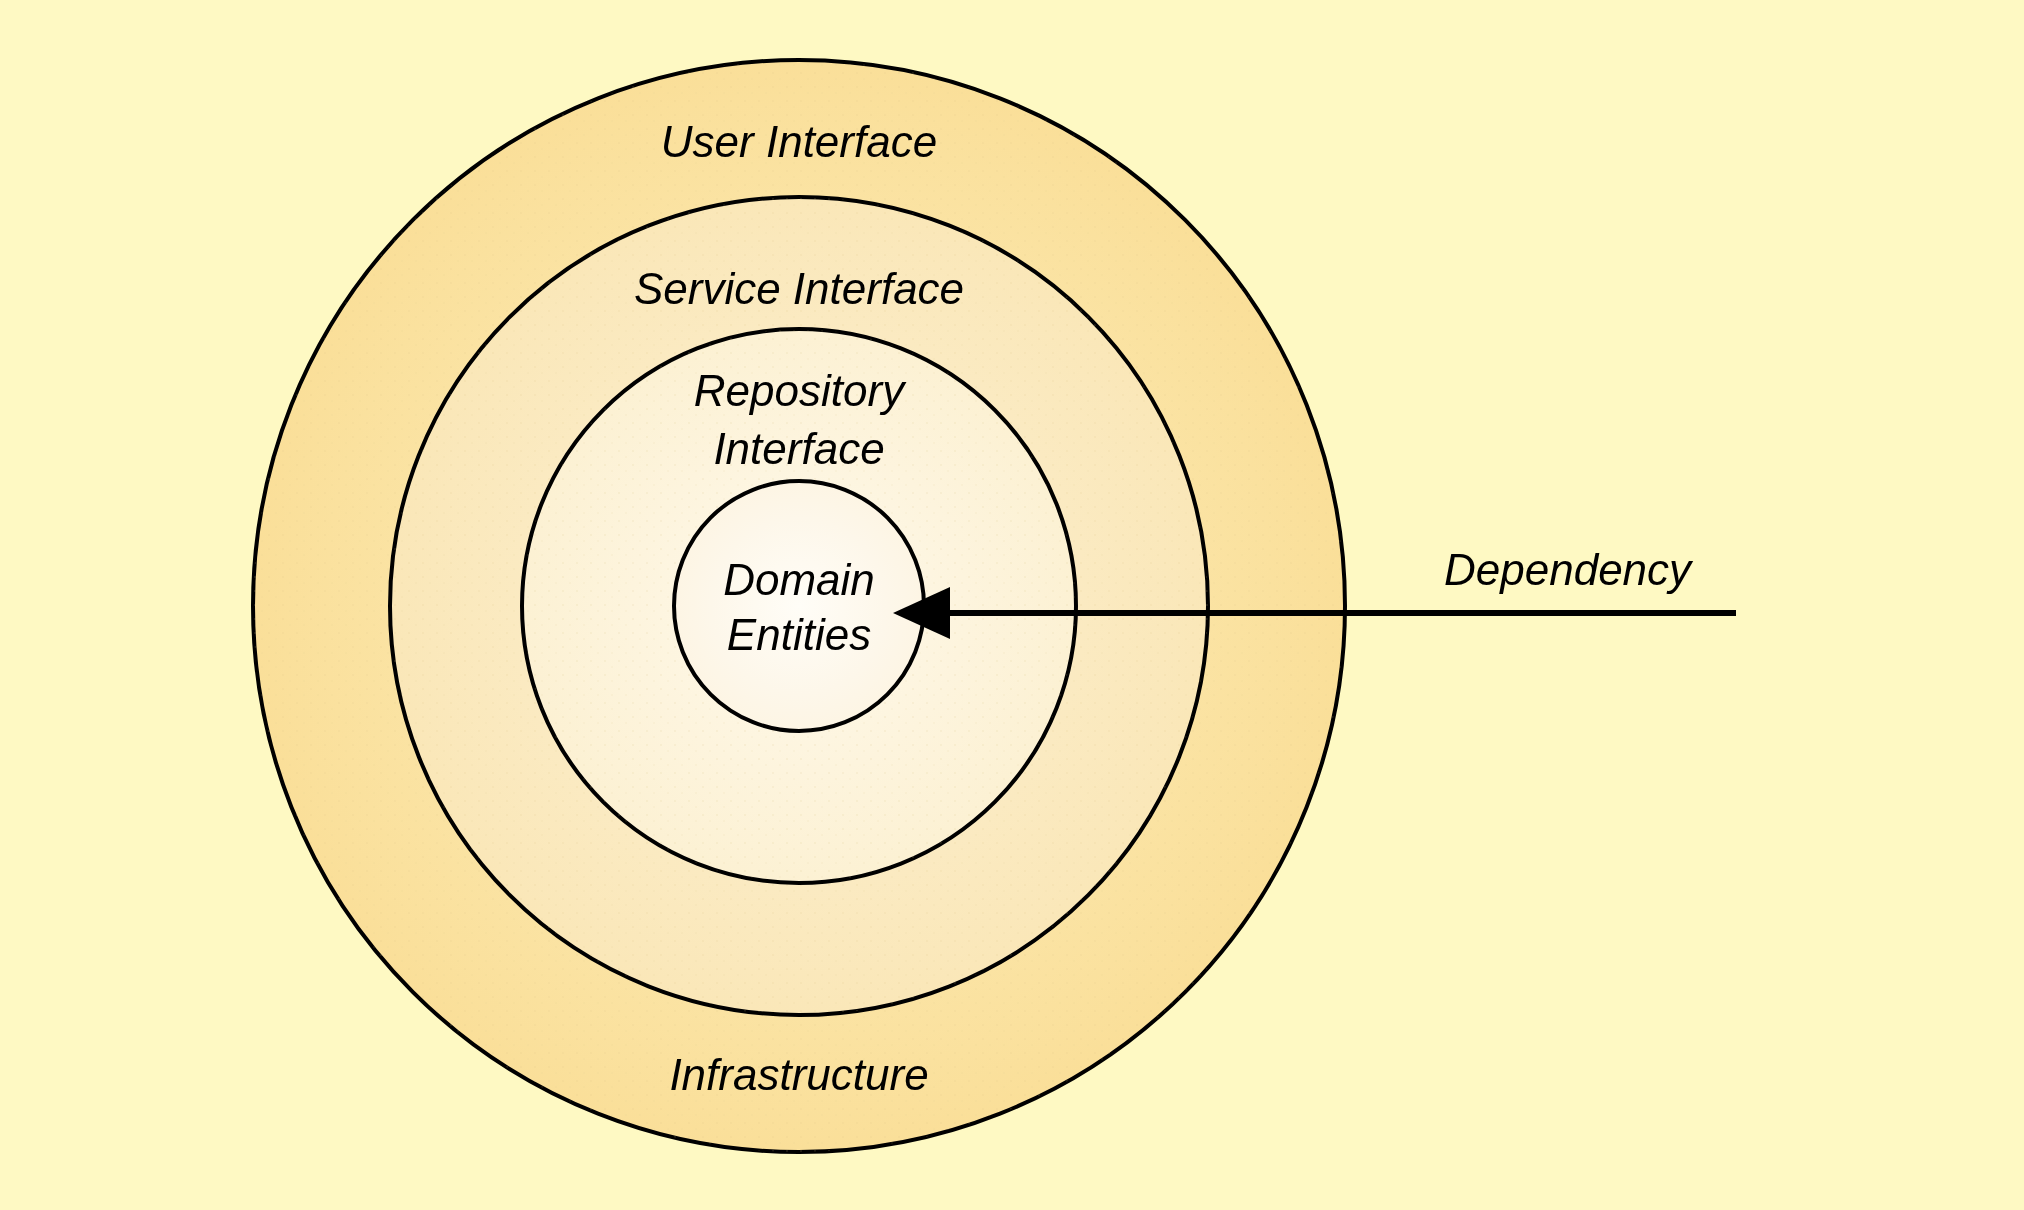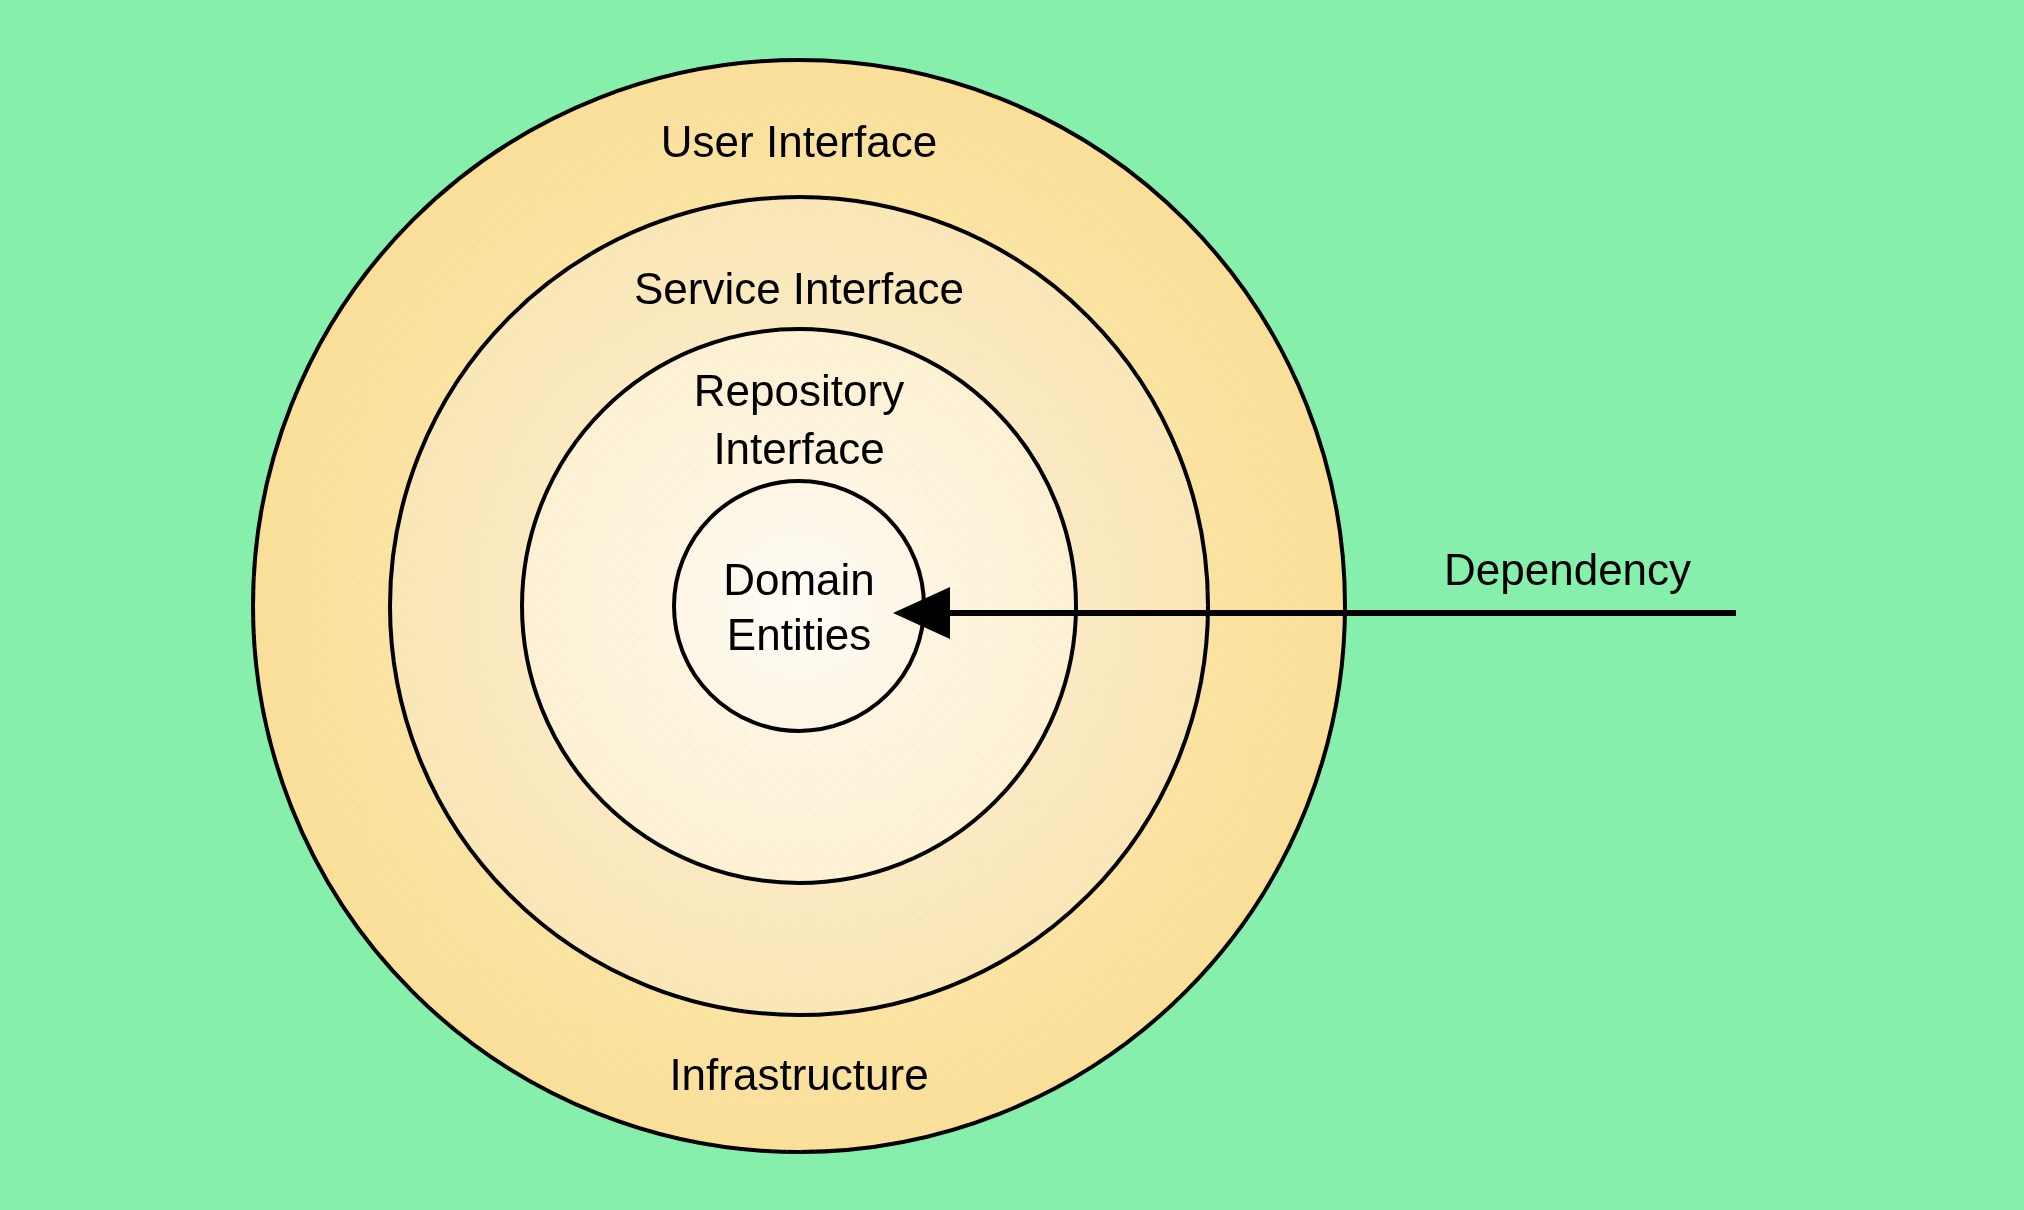--- a/index.html
+++ b/index.html
@@ -11,21 +11,22 @@
   body {
     width: 2024px;
     height: 1210px;
     overflow: hidden;
     font-family: "Liberation Sans", sans-serif;
   }
   #diagram-root {
     position: relative;
     width: 2024px;
     height: 1210px;
-    background: #86efac;
+    background: #fef9c3;
+    font-style: italic;
   }
   #onion-svg {
     display: block;
     width: 2024px;
     height: 1210px;
   }
   .ring-label {
     font-family: "Liberation Sans", sans-serif;
     font-weight: 400;
     fill: #000000;

